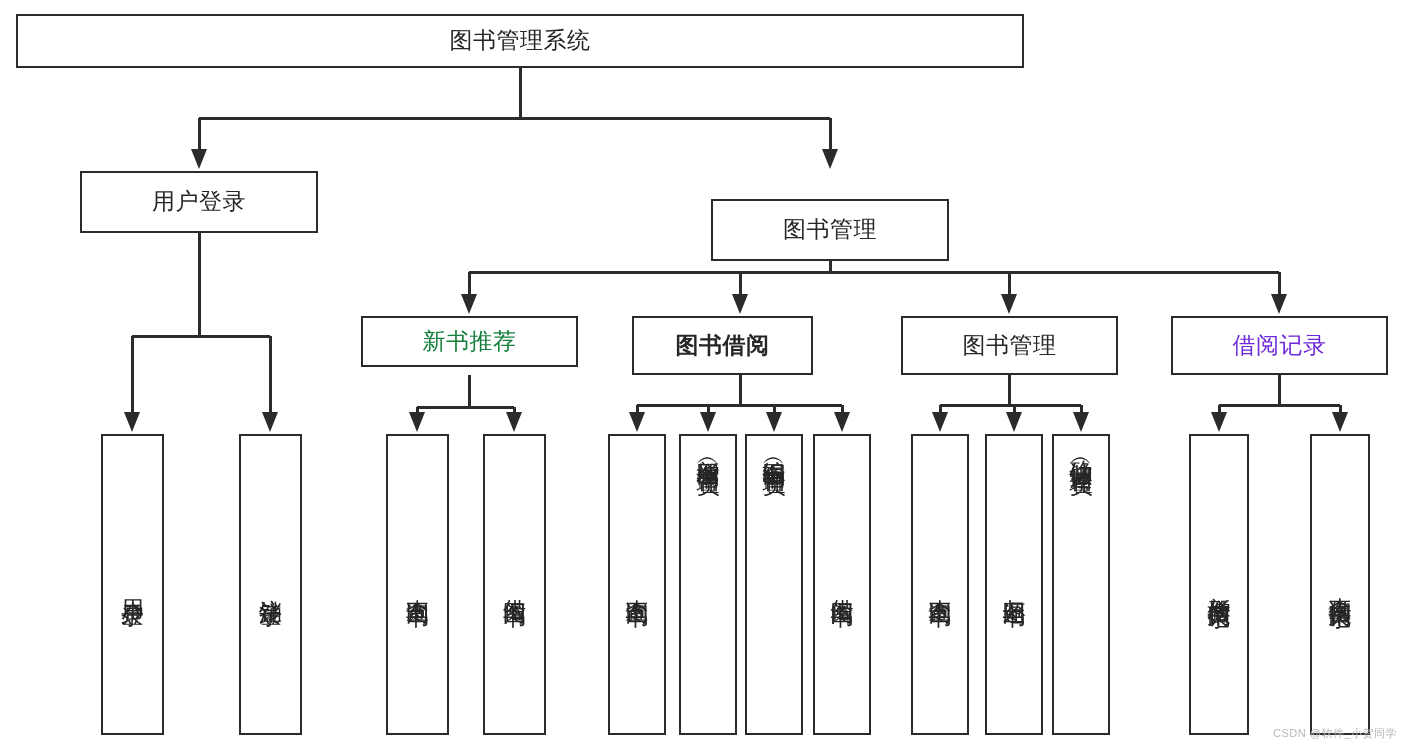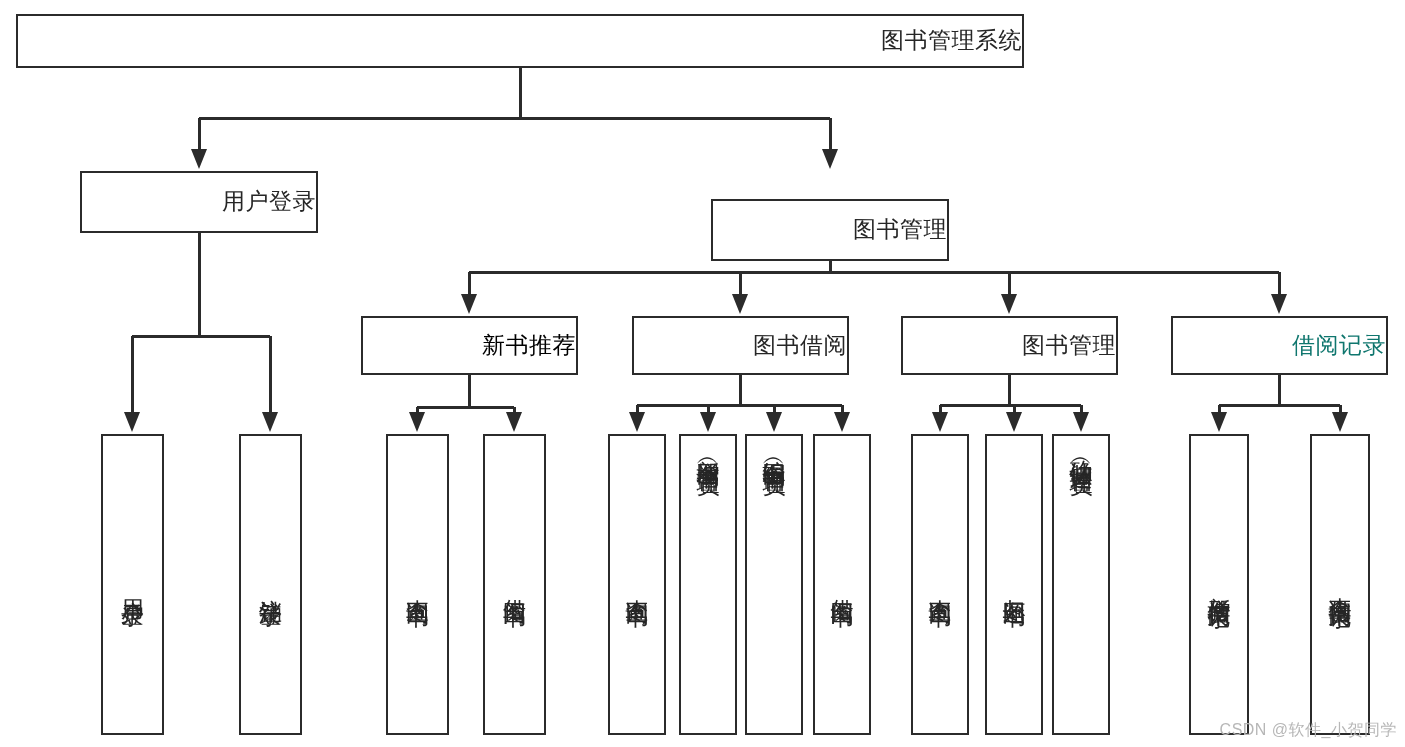--- a/index.html
+++ b/index.html
@@ -35,21 +35,20 @@
     align-items: center;
     justify-content: center;
     color: #262626;
     overflow: hidden;
   }
   .node.horiz {
     font-size: 23px;
     line-height: 1.2;
     letter-spacing: 0.5px;
     white-space: nowrap;
-    justify-content: flex-end;
   }
   .node.vert {
     font-size: 23px;
     letter-spacing: 1px;
   }
   .node.vert .vtext {
     writing-mode: vertical-rl;
     text-orientation: upright;
     line-height: 1.18;
     letter-spacing: 2px;
@@ -57,21 +56,21 @@
     display: block;
   }
   .node.vert.top-aligned {
     align-items: flex-start;
     padding-top: 6px;
   }
   .watermark {
     position: absolute;
     right: 8px;
     bottom: 6px;
-    font-size: 16px;
+    font-size: 11px;
     color: #b7b7b7;
     white-space: nowrap;
     letter-spacing: 0.5px;
   }
 </style>
 </head>
 <body>
 
 <div id="canvas">
   <svg id="wires" viewBox="0 0 1405 747" xmlns="http://www.w3.org/2000/svg">
@@ -131,30 +130,30 @@
   <div id="nodes">
       <div class="node horiz" style="left: 16px; top: 14px; width: 1008px; height: 54px; border-color: rgb(43, 43, 43); color: rgb(38, 38, 38);">
         <span class="htext">图书管理系统</span>
       </div>
       <div class="node horiz" style="left: 80px; top: 171px; width: 238px; height: 62px; border-color: rgb(43, 43, 43); color: rgb(38, 38, 38);">
         <span class="htext">用户登录</span>
       </div>
       <div class="node horiz" style="left: 711px; top: 171px; width: 238px; height: 62px; border-color: rgb(43, 43, 43); color: rgb(38, 38, 38); margin-top: 28px;">
         <span class="htext">图书管理</span>
       </div>
-      <div class="node horiz" style="left: 361px; top: 316px; width: 217px; height: 59px; border-color: rgb(43, 43, 43); color: #000000;">
+      <div class="node horiz" style="left: 361px; top: 316px; width: 217px; height: 51px; border-color: rgb(43, 43, 43); color: #15803d;">
         <span class="htext">新书推荐</span>
       </div>
-      <div class="node horiz" style="left: 632px; top: 316px; width: 217px; height: 59px; border-color: rgb(43, 43, 43); color: rgb(38, 38, 38);">
+      <div class="node horiz" style="left: 632px; top: 316px; width: 181px; height: 59px; border-color: rgb(43, 43, 43); color: rgb(38, 38, 38); font-weight: bold;">
         <span class="htext">图书借阅</span>
       </div>
       <div class="node horiz" style="left: 901px; top: 316px; width: 217px; height: 59px; border-color: rgb(43, 43, 43); color: rgb(38, 38, 38);">
         <span class="htext">图书管理</span>
       </div>
-      <div class="node horiz" style="left: 1171px; top: 316px; width: 217px; height: 59px; border-color: rgb(43, 43, 43); color: #0f766e;">
+      <div class="node horiz" style="left: 1171px; top: 316px; width: 217px; height: 59px; border-color: rgb(43, 43, 43); color: #6d28d9;">
         <span class="htext">借阅记录</span>
       </div>
       <div class="node vert" style="left: 101px; top: 434px; width: 63px; height: 301px; border-color: rgb(43, 43, 43); color: rgb(38, 38, 38);">
         <span class="vtext">用户登录</span>
       </div>
       <div class="node vert" style="left: 239px; top: 434px; width: 63px; height: 301px; border-color: rgb(43, 43, 43); color: rgb(38, 38, 38);">
         <span class="vtext">注销登录</span>
       </div>
       <div class="node vert" style="left: 386px; top: 434px; width: 63px; height: 301px; border-color: rgb(43, 43, 43); color: rgb(38, 38, 38);">
         <span class="vtext">查询图书</span>

